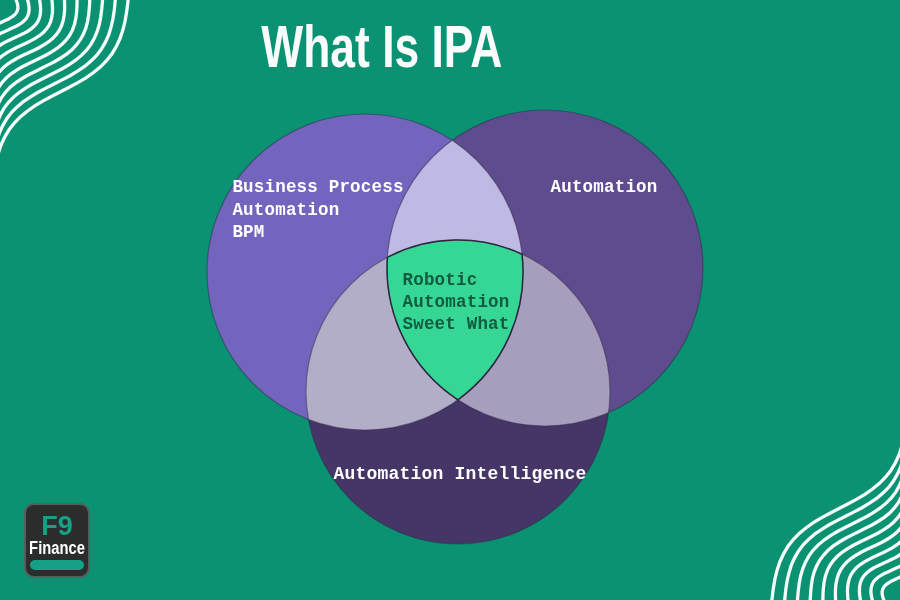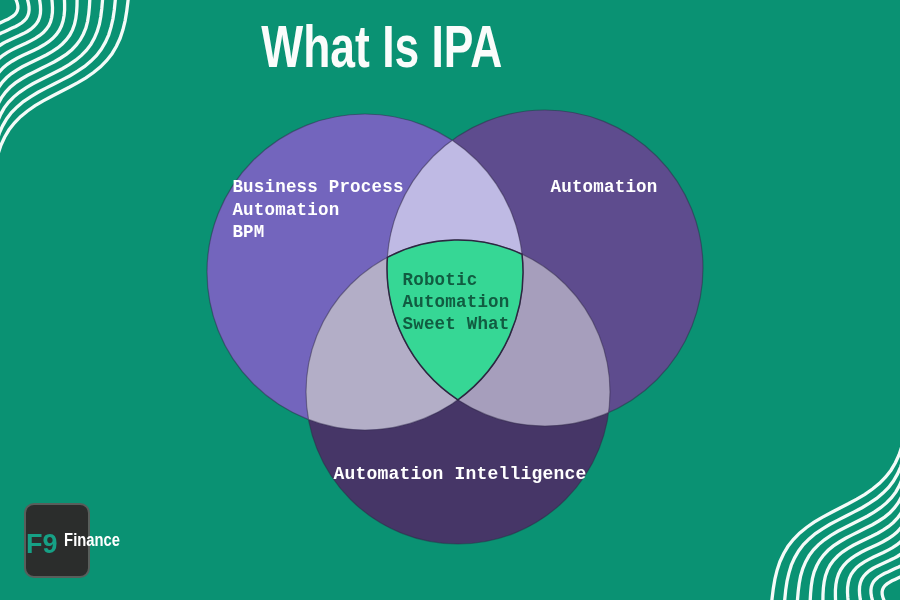--- a/index.html
+++ b/index.html
@@ -49,20 +49,21 @@
 
   .logo {
     position: absolute;
     left: 24px; top: 503px;
     width: 66px; height: 75px;
     background: #2B2D2C;
     border: 2px solid #585E5B;
     border-radius: 10px;
     box-sizing: border-box;
     display: flex;
+    flex-direction: column;
     align-items: center;
     justify-content: flex-start;
   }
   .logo-f9 {
     color: #16A085;
     font-weight: 700;
     font-size: 27px;
     line-height: 30px;
     margin-top: 6px;
     letter-spacing: 0px;

